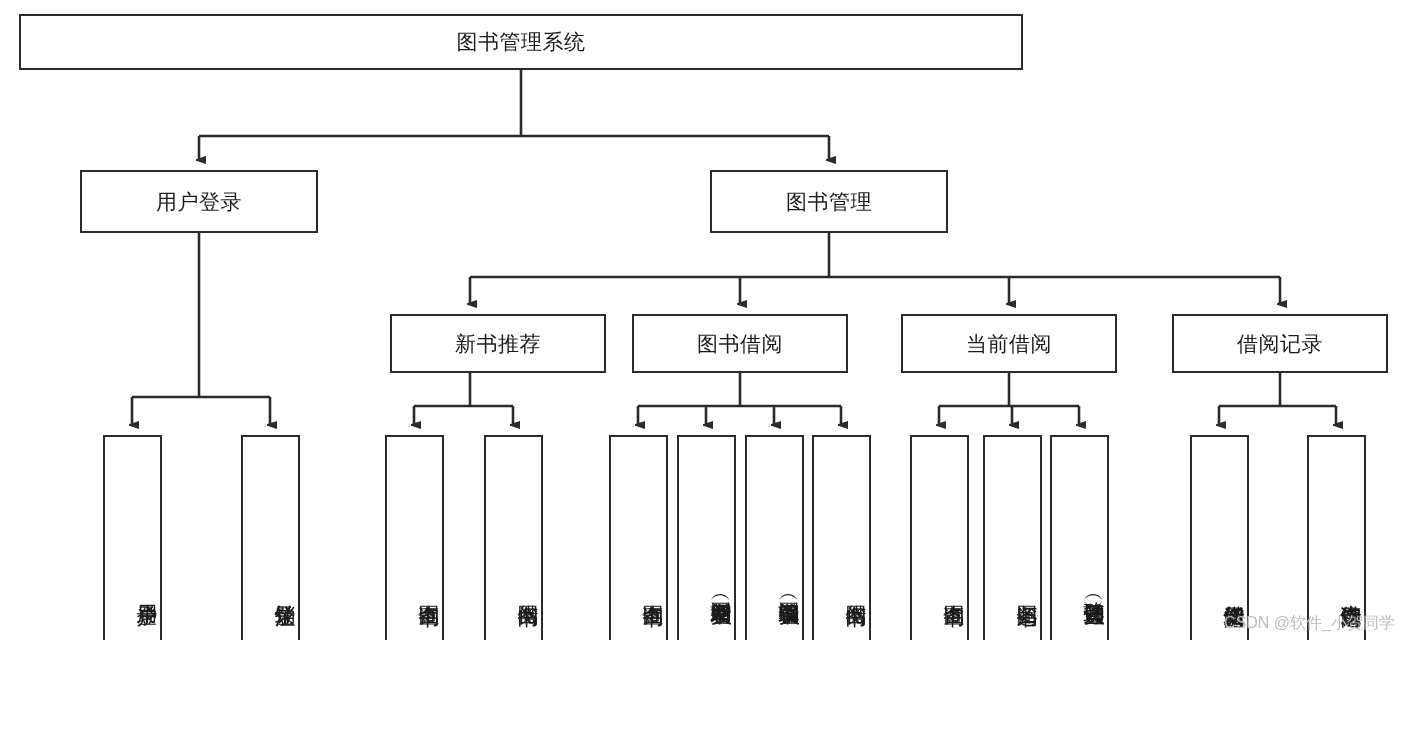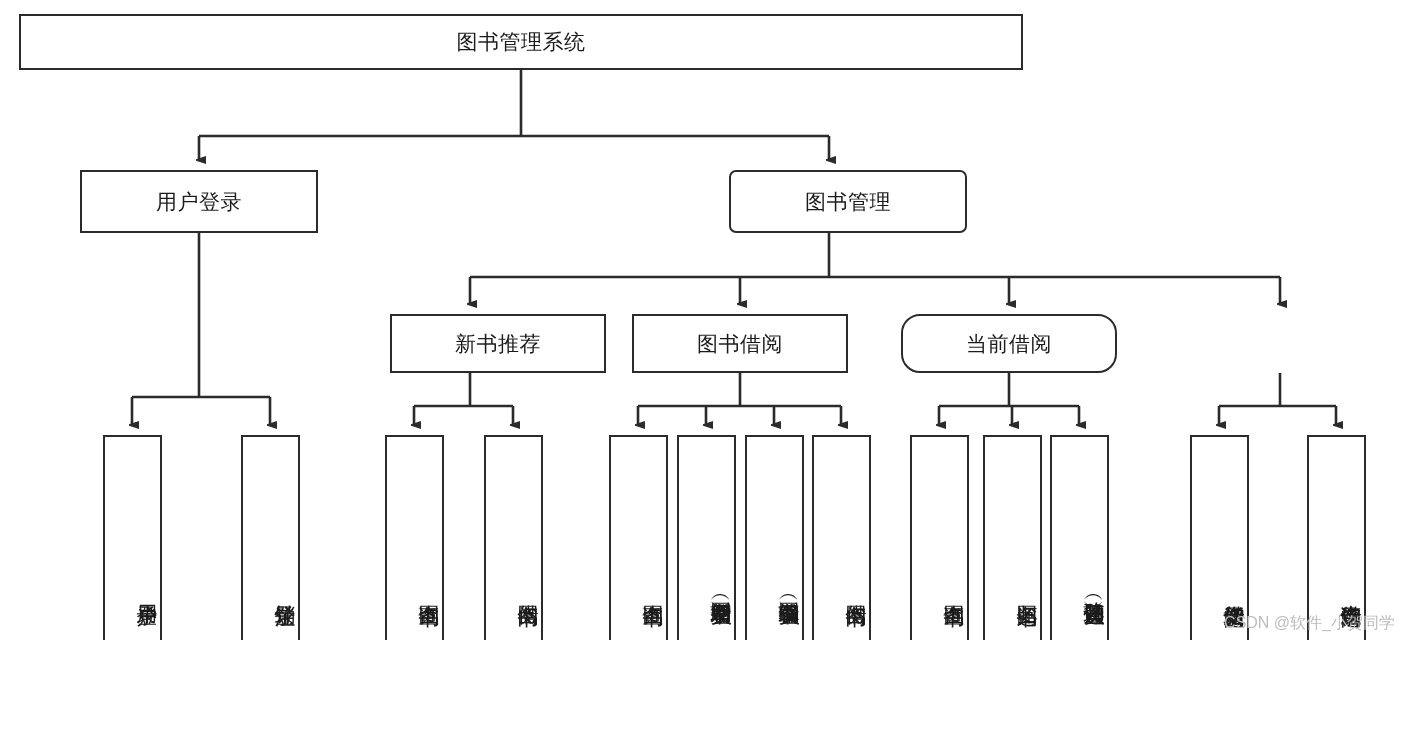--- a/index.html
+++ b/index.html
@@ -121,32 +121,35 @@
     </g>
   </svg>
 
   <div class="node horiz" style="left:19px; top:14px; width:1004px; height:56px;">
     <span>图书管理系统</span>
   </div>
 
   <div class="node horiz" style="left:80px; top:170px; width:238px; height:63px;">
     <span>用户登录</span>
   </div>
-  <div class="node horiz" style="left:729px; top:170px; width:238px; height:63px;border-radius:7px;">
+  <div class="node horiz" style="left:710px; top:170px; width:238px; height:63px;">
     <span>图书管理</span>
   </div>
 
   <div class="node horiz" style="left:362px; top:314px; width:216px; height:59px;margin-left:28px;">
     <span>新书推荐</span>
   </div>
   <div class="node horiz" style="left:632px; top:314px; width:216px; height:59px;">
     <span>图书借阅</span>
   </div>
-  <div class="node horiz" style="left:901px; top:314px; width:216px; height:59px;border-radius:19px;">
+  <div class="node horiz" style="left:901px; top:314px; width:216px; height:59px;">
     <span>当前借阅</span>
+  </div>
+  <div class="node horiz" style="left:1172px; top:314px; width:216px; height:59px;">
+    <span>借阅记录</span>
   </div>
 
   <div class="node vert" style="left:103px; top:435px; width:59px; height:298px;">
     <span>用户登录</span>
   </div>
   <div class="node vert" style="left:241px; top:435px; width:59px; height:298px;">
     <span>注销登录</span>
   </div>
 
   <div class="node vert" style="left:385px; top:435px; width:59px; height:298px;">

